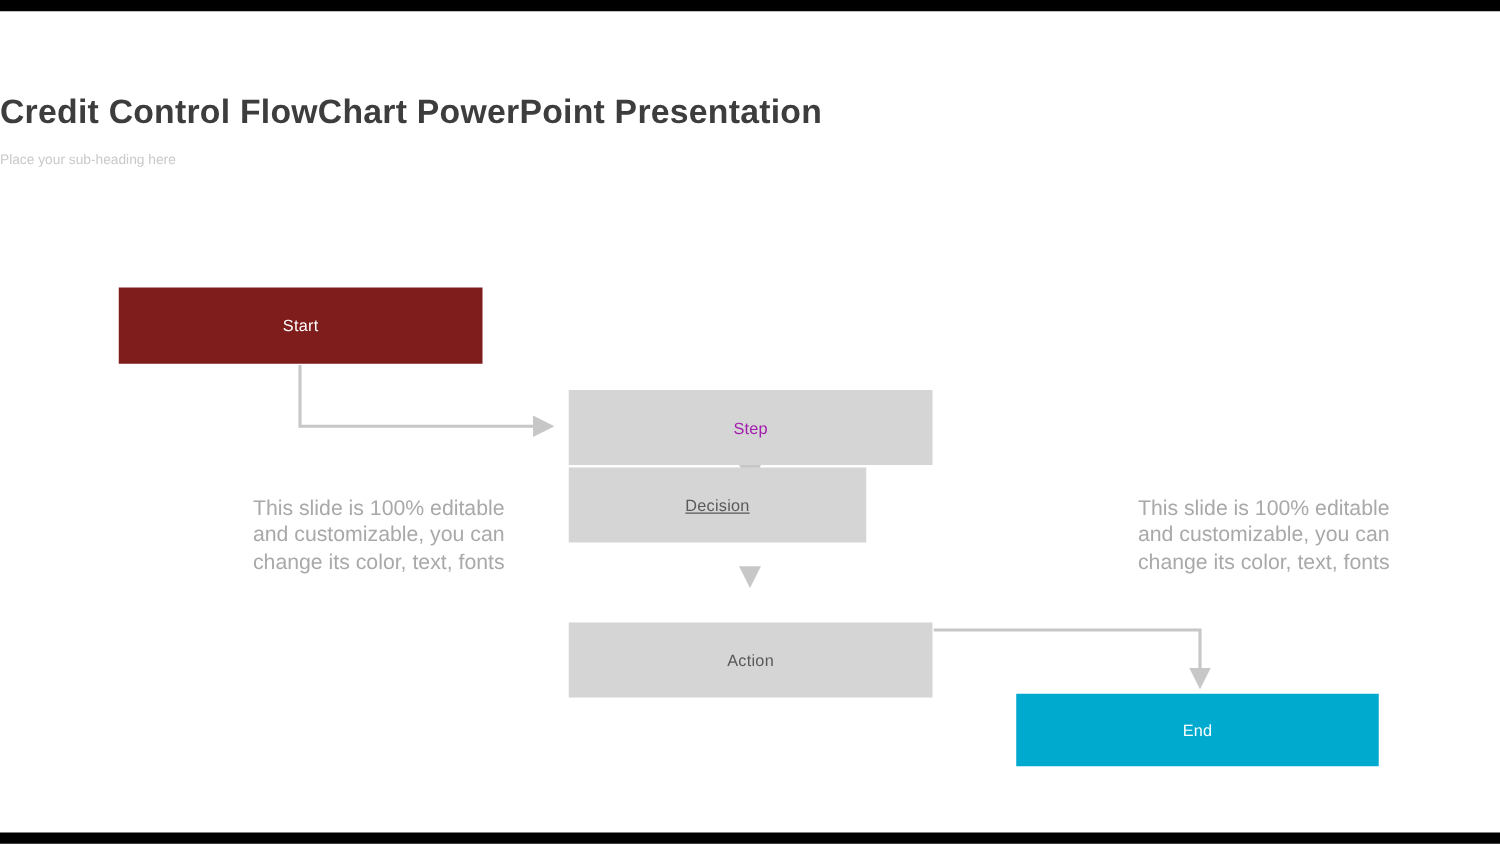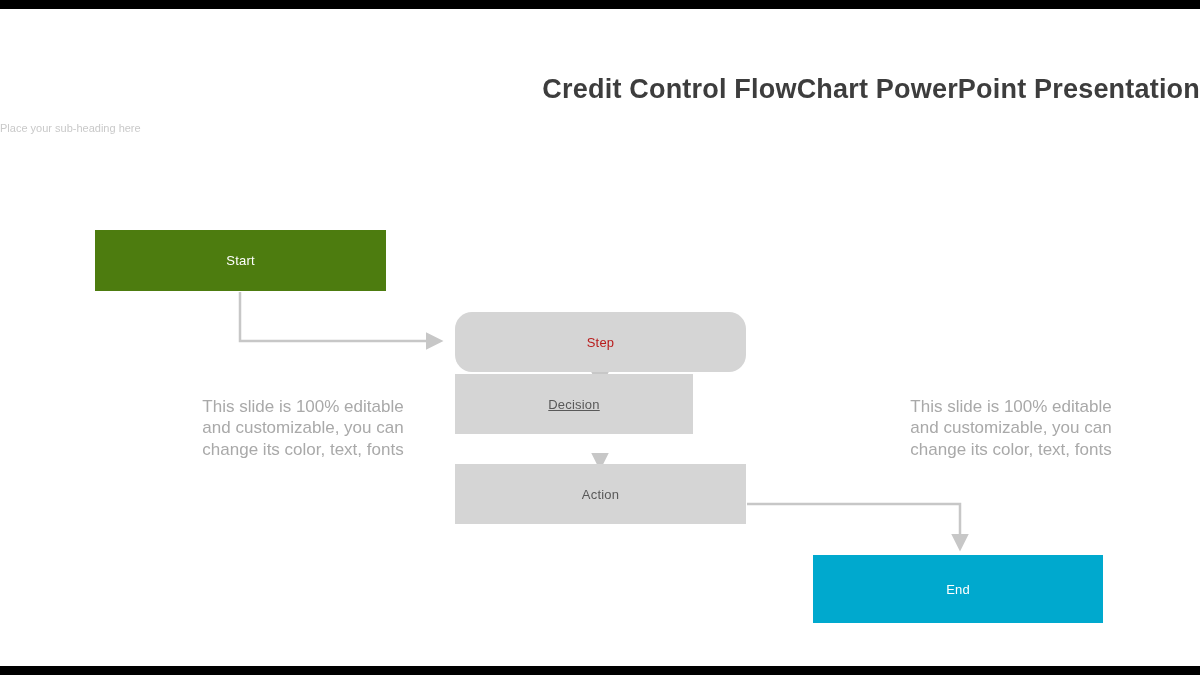--- a/index.html
+++ b/index.html
@@ -9,38 +9,38 @@
     background: #ffffff;
     font-family: "Liberation Sans", sans-serif;
     overflow: hidden;
   }
   .bar { position: absolute; left: 0; width: 1200px; height: 9px; background: #000000; }
   .bar.top { top: 0; }
   .bar.bottom { bottom: 0; }
 
   .title {
     position: absolute; top: 56px; left: 0; width: 1200px;
-    text-align: right; font-size: 27px; font-weight: 700;
+    text-align: left; font-size: 27px; font-weight: 700;
     color: #3d3d3d; letter-spacing: 0.2px;
   }
   .subheading {
     position: absolute; top: 122px; left: 0; width: 1200px;
     font-size: 11px; color: #c9c9c9;
   }
 
   .node {
     position: absolute; display: flex;
     align-items: center; justify-content: center;
     font-size: 13px; letter-spacing: 0.2px;
   }
-  .node.start    { left: 95px;  top: 230px; width: 291px; height: 61px; background: #4d7c0f; color: #ffffff; }
-  .node.step     { left: 455px; top: 312px; width: 291px; height: 60px; background: #D5D5D5; color: #b91c1c; border-radius: 17px; }
+  .node.start    { left: 95px;  top: 230px; width: 291px; height: 61px; background: #7f1d1d; color: #ffffff; }
+  .node.step     { left: 455px; top: 312px; width: 291px; height: 60px; background: #D5D5D5; color: #a21caf; }
   .node.decision { left: 455px; top: 374px; width: 238px; height: 60px; background: #D5D5D5; color: #595959; text-decoration: underline; }
-  .node.action   { left: 455px; top: 464px; width: 291px; height: 60px; background: #D5D5D5; color: #595959; }
-  .node.end      { left: 813px; top: 555px; width: 290px; height: 68px; background: #00A9CE; color: #ffffff; }
+  .node.action   { left: 455px; top: 498px; width: 291px; height: 60px; background: #D5D5D5; color: #595959; }
+  .node.end      { left: 813px; top: 555px; width: 290px; height: 58px; background: #00A9CE; color: #ffffff; }
 
   .connectors { position: absolute; left: 0; top: 0; pointer-events: none; }
 
   .side-text {
     position: absolute; width: 214px; text-align: center;
     font-size: 17px; line-height: 1.26; color: #a9a9a9; margin-left: 48px;
   }
   .side-text.left  { left: 148px; top: 396px; }
   .side-text.right { left: 856px; top: 396px; }
 </style>

